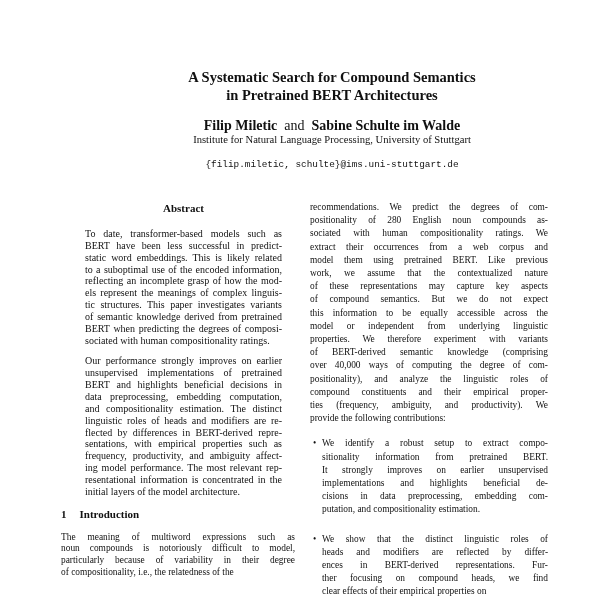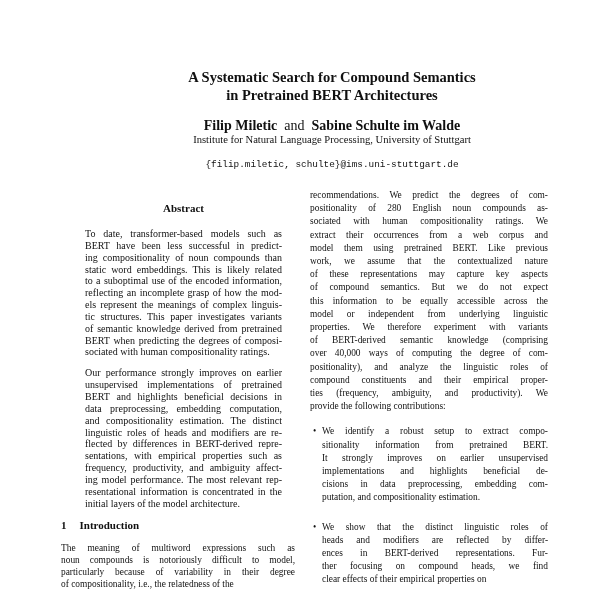--- a/index.html
+++ b/index.html
@@ -49,21 +49,21 @@
   }
   .col-left {
     position: absolute;
     left: 61px;
     top: 202px;
     width: 234px;
   }
   .col-right {
     position: absolute;
     left: 310px;
-    top: 189px;
+    top: 201px;
     width: 238px;
   }
   .abstract-block {
     margin-left: 24px;
     margin-right: 13px;
   }
   .abstract-heading {
     text-align: center;
     font-weight: bold;
     font-size: 11px;
@@ -132,21 +132,20 @@
   <div class="affiliation-line">Institute for Natural Language Processing, University of Stuttgart</div>
   <div class="email-line">{filip.miletic, schulte}@ims.uni-stuttgart.de</div>
 </div>
 
 <div class="col-left">
   <div class="abstract-block">
     <div class="abstract-heading">Abstract</div>
     <div class="abs-par lines">
         <div class="tline">To date, transformer-based models such as</div>
         <div class="tline">BERT have been less successful in predict-</div>
-        <div class="tline">ing compositionality of noun compounds than</div>
         <div class="tline">static word embeddings. This is likely related</div>
         <div class="tline">to a suboptimal use of the encoded information,</div>
         <div class="tline">reflecting an incomplete grasp of how the mod-</div>
         <div class="tline">els represent the meanings of complex linguis-</div>
         <div class="tline">tic structures. This paper investigates variants</div>
         <div class="tline">of semantic knowledge derived from pretrained</div>
         <div class="tline">BERT when predicting the degrees of composi-</div>
         <div class="tline">sociated with human compositionality ratings.</div>
       </div>
     <div class="abs-par lines">

